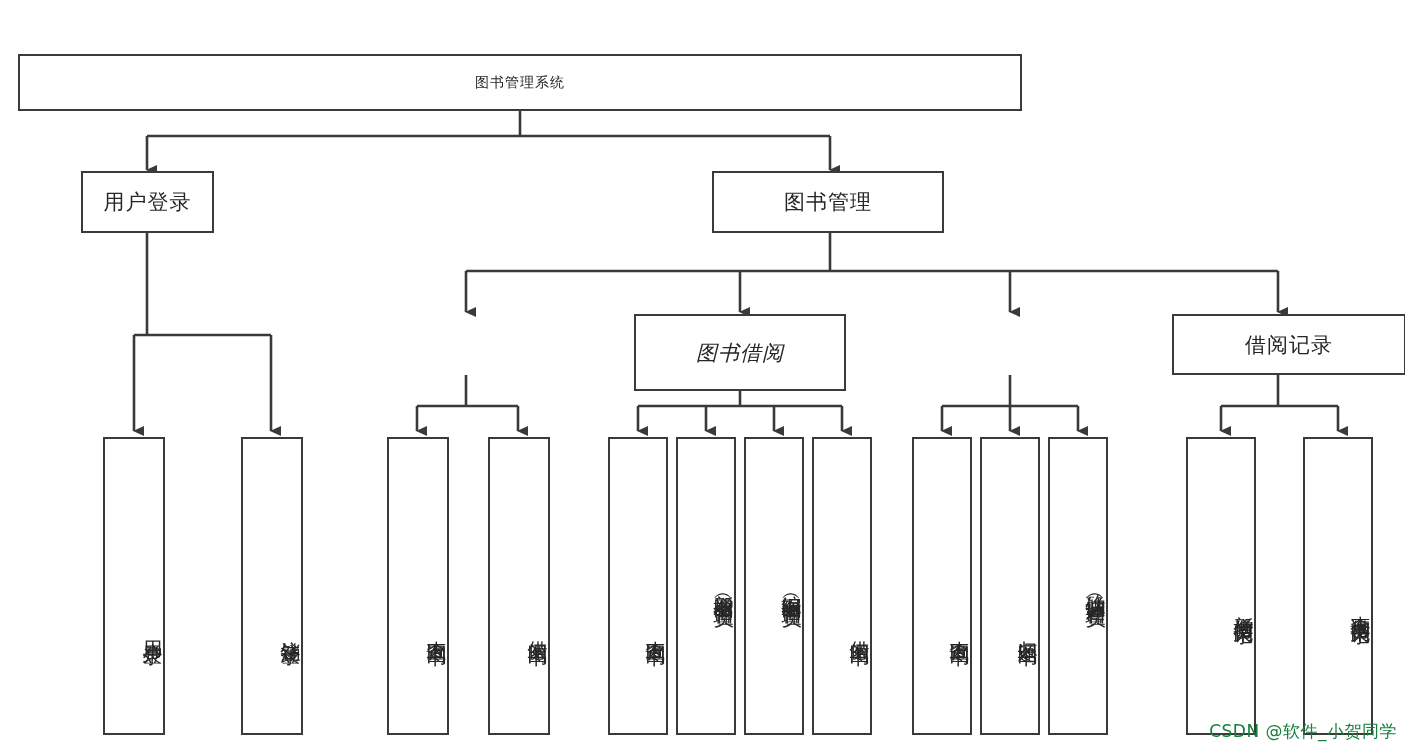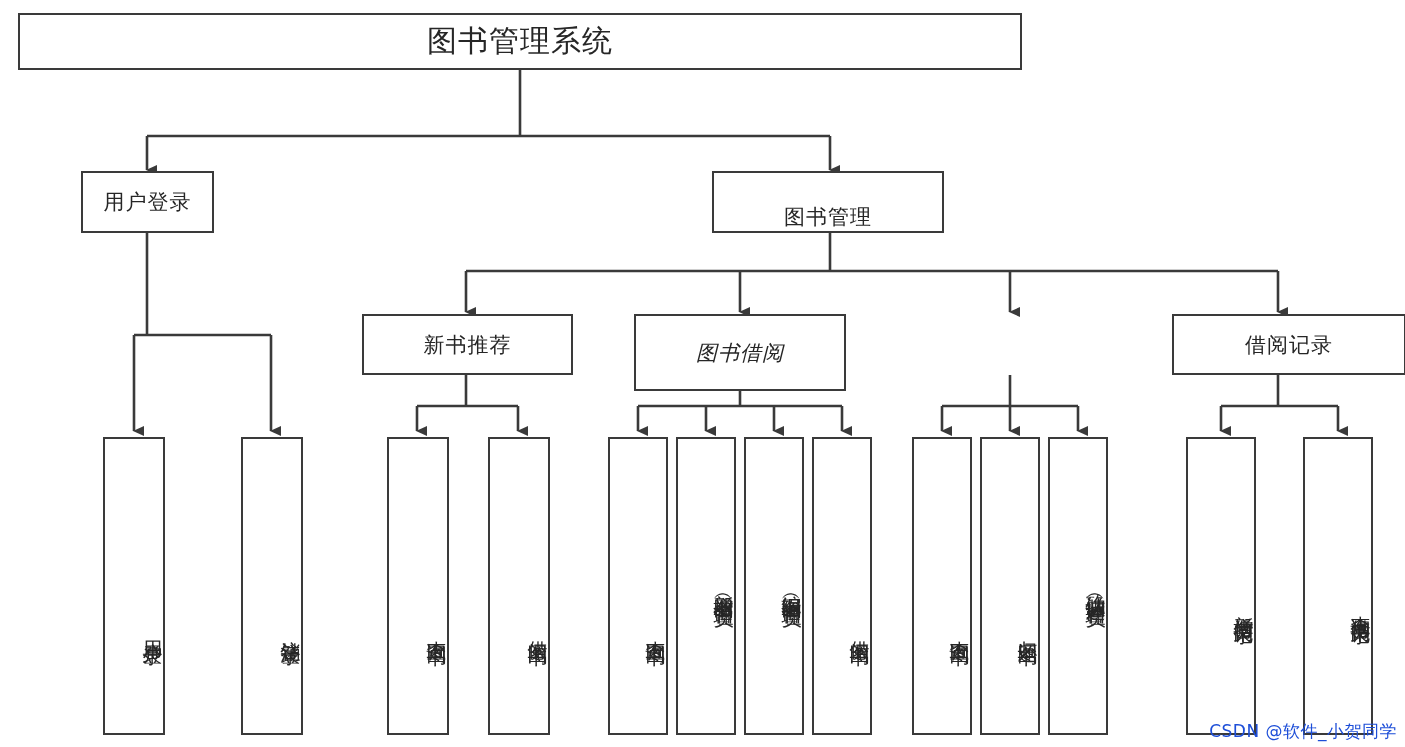--- a/index.html
+++ b/index.html
@@ -33,22 +33,23 @@
     display: flex;
     align-items: center;
     justify-content: center;
     color: #262626;
   }
   .node.h {
     font-size: 21px;
     letter-spacing: 1px;
   }
   .node.root {
-    font-size: 30px;
+    font-size: 14px;
     letter-spacing: 1px;
+    margin-top: 41px;
   }
   .node.v {
     writing-mode: vertical-rl;
     text-orientation: upright;
     align-items: flex-start;
     justify-content: center;
     font-size: 20px;
     letter-spacing: 2px;
     padding-top: 6px;
     line-height: 1.05;
@@ -59,21 +60,21 @@
   }
   .node-label {
     display: block;
     white-space: pre-line;
   }
   .watermark {
     position: absolute;
     right: 8px;
     bottom: 4px;
     font-size: 17px;
-    color: #1d4ed8;
+    color: #15803d;
     letter-spacing: 0.5px;
     white-space: nowrap;
   }
 </style>
 </head>
 <body>
 
 <div id="canvas">
 
   <svg class="wires" viewBox="0 0 1405 747">
@@ -128,27 +129,24 @@
     </g>
   </svg>
 
   <div class="node root" style="left:18px; top:13px; width:1004px; height:57px;">
     <span class="node-label">图书管理系统</span>
   </div>
 
   <div class="node h" style="left:81px; top:171px; width:133px; height:62px;">
     <span class="node-label">用户登录</span>
   </div>
-  <div class="node h" style="left:712px; top:171px; width:232px; height:62px;align-items:flex-end;">
+  <div class="node h" style="left:712px; top:171px; width:232px; height:62px;">
     <span class="node-label">图书管理</span>
   </div>
 
-  <div class="node h" style="left:362px; top:314px; width:211px; height:61px;">
-    <span class="node-label">新书推荐</span>
-  </div>
   <div class="node h" style="left:634px; top:314px; width:212px; height:77px;font-style:italic;">
     <span class="node-label">图书借阅</span>
   </div>
   <div class="node h" style="left:1172px; top:314px; width:234px; height:61px;">
     <span class="node-label">借阅记录</span>
   </div>
 
   <div class="node v" style="left:103px; top:437px; width:62px; height:298px; padding-top:86px;">
     <span class="node-label">用户登录</span>
   </div>

